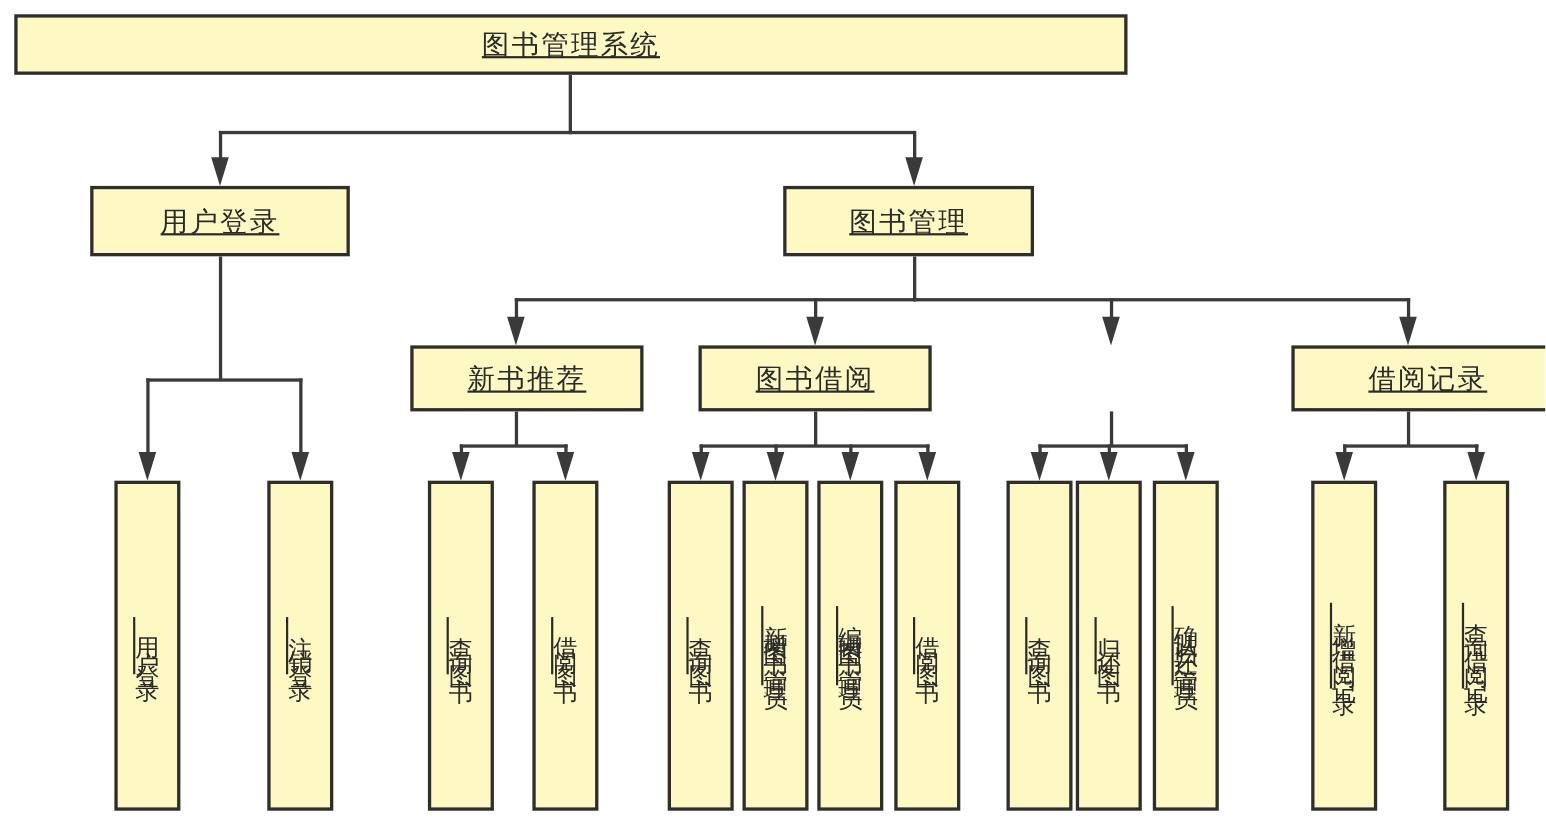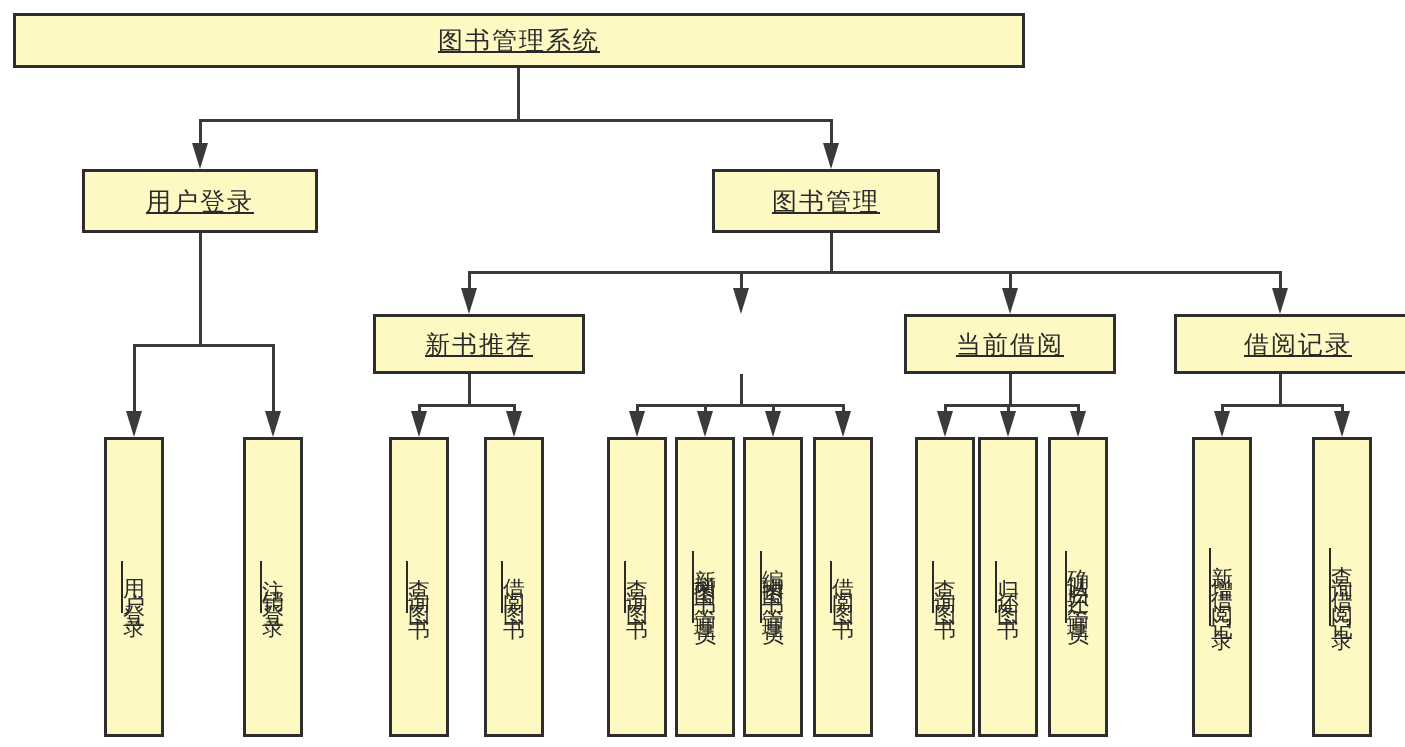--- a/index.html
+++ b/index.html
@@ -101,21 +101,21 @@
   <div class="vl" style="left:1341px;top:404px;height:10px;"></div>
   <div class="ar" style="left:1214px;top:411px;"></div>
   <div class="ar" style="left:1334px;top:411px;"></div>
 
   <div class="box" style="left:13px;top:13px;width:1012px;height:55px;">图书管理系统</div>
 
   <div class="box" style="left:82px;top:169px;width:236px;height:64px;">用户登录</div>
   <div class="box" style="left:712px;top:169px;width:228px;height:64px;">图书管理</div>
 
   <div class="box" style="left:363px;top:314px;width:212px;height:60px;margin-left:10px;">新书推荐</div>
-  <div class="box" style="left:904px;top:314px;width:212px;height:60px;">当前借阅</div>
+  <div class="box" style="left:635px;top:314px;width:212px;height:60px;">图书借阅</div>
   <div class="box" style="left:1174px;top:314px;width:248px;height:60px;">借阅记录</div>
 
   <div class="box tall" style="left:104px;top:437px;width:60px;height:300px;">用户登录</div>
   <div class="box tall" style="left:243px;top:437px;width:60px;height:300px;">注销登录</div>
 
   <div class="box tall" style="left:389px;top:437px;width:60px;height:300px;">查询图书</div>
   <div class="box tall" style="left:484px;top:437px;width:60px;height:300px;">借阅图书</div>
 
   <div class="box tall" style="left:607px;top:437px;width:60px;height:300px;">查询图书</div>
   <div class="box tall long" style="left:675px;top:437px;width:60px;height:300px;">新增图书（管理员）</div>

